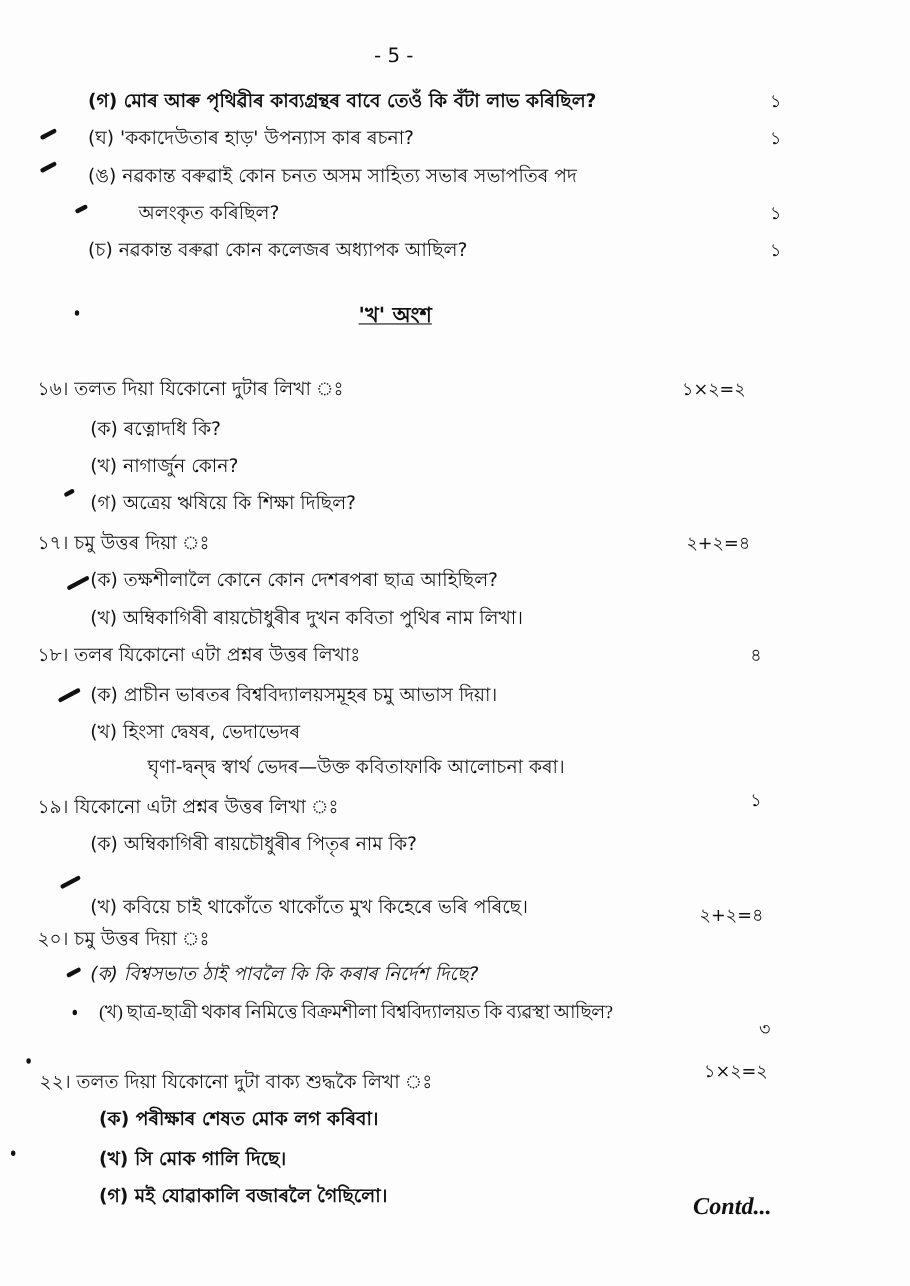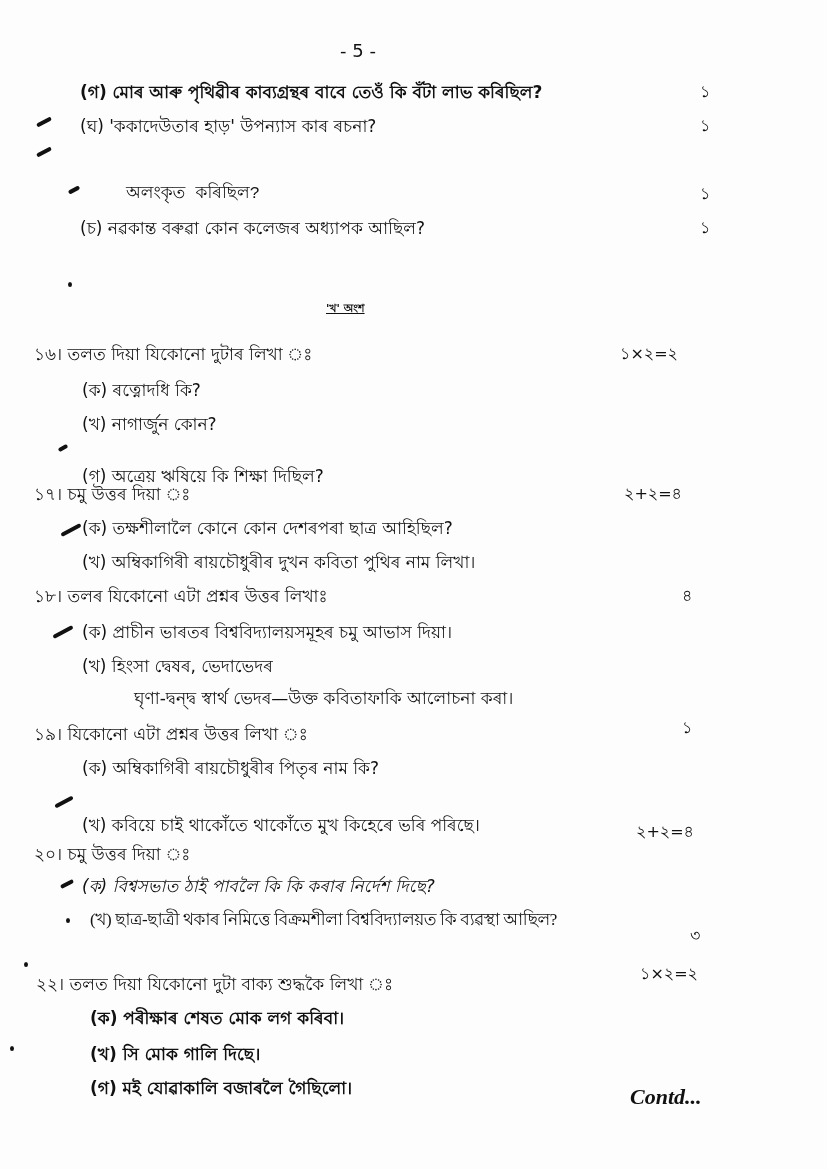--- a/index.html
+++ b/index.html
@@ -6,21 +6,21 @@
   body {
     width: 827px; height: 1169px; position: relative; overflow: hidden;
     font-family: "DejaVu Sans", "Liberation Sans", sans-serif;
     color: #111111;
   }
   .page { position: absolute; left: 0; top: 0; width: 827px; height: 1169px; background: #fdfdfd; }
   .line { position: absolute; font-size: 17px; line-height: 24px; white-space: nowrap; }
   .bold { font-weight: bold; }
   .marks { position: absolute; font-size: 16px; line-height: 24px; white-space: nowrap; text-align: right; }
   .page-num { position: absolute; left: 340px; top: 40px; font-size: 18px; }
-  .section-title { position: absolute; left: 326px; top: 272px; font-size: 11px; font-weight: bold; text-decoration: underline; margin-top: 28px; }
+  .section-title { position: absolute; left: 326px; top: 272px; font-size: 19px; font-weight: bold; text-decoration: underline; }
   .contd { position: absolute; left: 630px; top: 1084px; font-family: "Liberation Serif", serif; font-style: italic; font-weight: bold; font-size: 22px; }
   .tick { position: absolute; width: 16px; height: 4px; background: #111; border-radius: 3px; transform: rotate(-28deg); }
   .dot { position: absolute; width: 4px; height: 5px; background: #111; border-radius: 50%; }
 </style>
 </head>
 <body>
 
 <div class="page">
 
   <div class="page-num">- 5 -</div>
@@ -32,22 +32,26 @@
   <div class="marks" style="left:700px; top:80px;">১</div>
 
   <div class="tick" style="left:36px; top:120px;"></div>
   <div class="line" style="left:80px; top:114px;">
     <span>(ঘ)</span>
     <span>'ককাদেউতাৰ হাড়' উপন্যাস কাৰ ৰচনা?</span>
   </div>
   <div class="marks" style="left:700px; top:114px;">১</div>
 
   <div class="tick" style="left:36px; top:150px;"></div>
+  <div class="line" style="left:80px; top:148px;">
+    <span>(ঙ)</span>
+    <span>নৱকান্ত বৰুৱাই কোন চনত অসম সাহিত্য সভাৰ সভাপতিৰ পদ</span>
+  </div>
   <div class="tick" style="left:68px; top:188px; width:12px;"></div>
-  <div class="line" style="left:126px; top:182px;font-family:Liberation Mono, monospace;">অলংকৃত কৰিছিল?</div>
+  <div class="line" style="left:126px; top:182px;">অলংকৃত কৰিছিল?</div>
   <div class="marks" style="left:700px; top:182px;">১</div>
 
   <div class="line" style="left:80px; top:216px;">
     <span>(চ)</span>
     <span>নৱকান্ত বৰুৱা কোন কলেজৰ অধ্যাপক আছিল?</span>
   </div>
   <div class="marks" style="left:700px; top:216px;">১</div>
 
   <div class="dot" style="left:68px; top:282px;"></div>
   <div class="section-title">'খ' অংশ</div>
@@ -59,21 +63,21 @@
   <div class="marks" style="left:620px; top:342px;">১×২=২</div>
   <div class="line" style="left:82px; top:378px;">
     <span>(ক)</span>
     <span>ৰত্নোদধি কি?</span>
   </div>
   <div class="line" style="left:82px; top:412px;">
     <span>(খ)</span>
     <span>নাগাৰ্জুন কোন?</span>
   </div>
   <div class="tick" style="left:58px; top:446px; width:10px;"></div>
-  <div class="line" style="left:82px; top:464px;">
+  <div class="line" style="left:82px; top:446px;">
     <span>(গ)</span>
     <span>অত্ৰেয় ঋষিয়ে কি শিক্ষা দিছিল?</span>
   </div>
 
   <div class="line" style="left:34px; top:482px;">
     <span>১৭।</span>
     <span>চমু উত্তৰ দিয়া ঃ</span>
   </div>
   <div class="marks" style="left:624px; top:482px;">২+২=৪</div>
   <div class="tick" style="left:60px; top:528px; width:22px;"></div>

